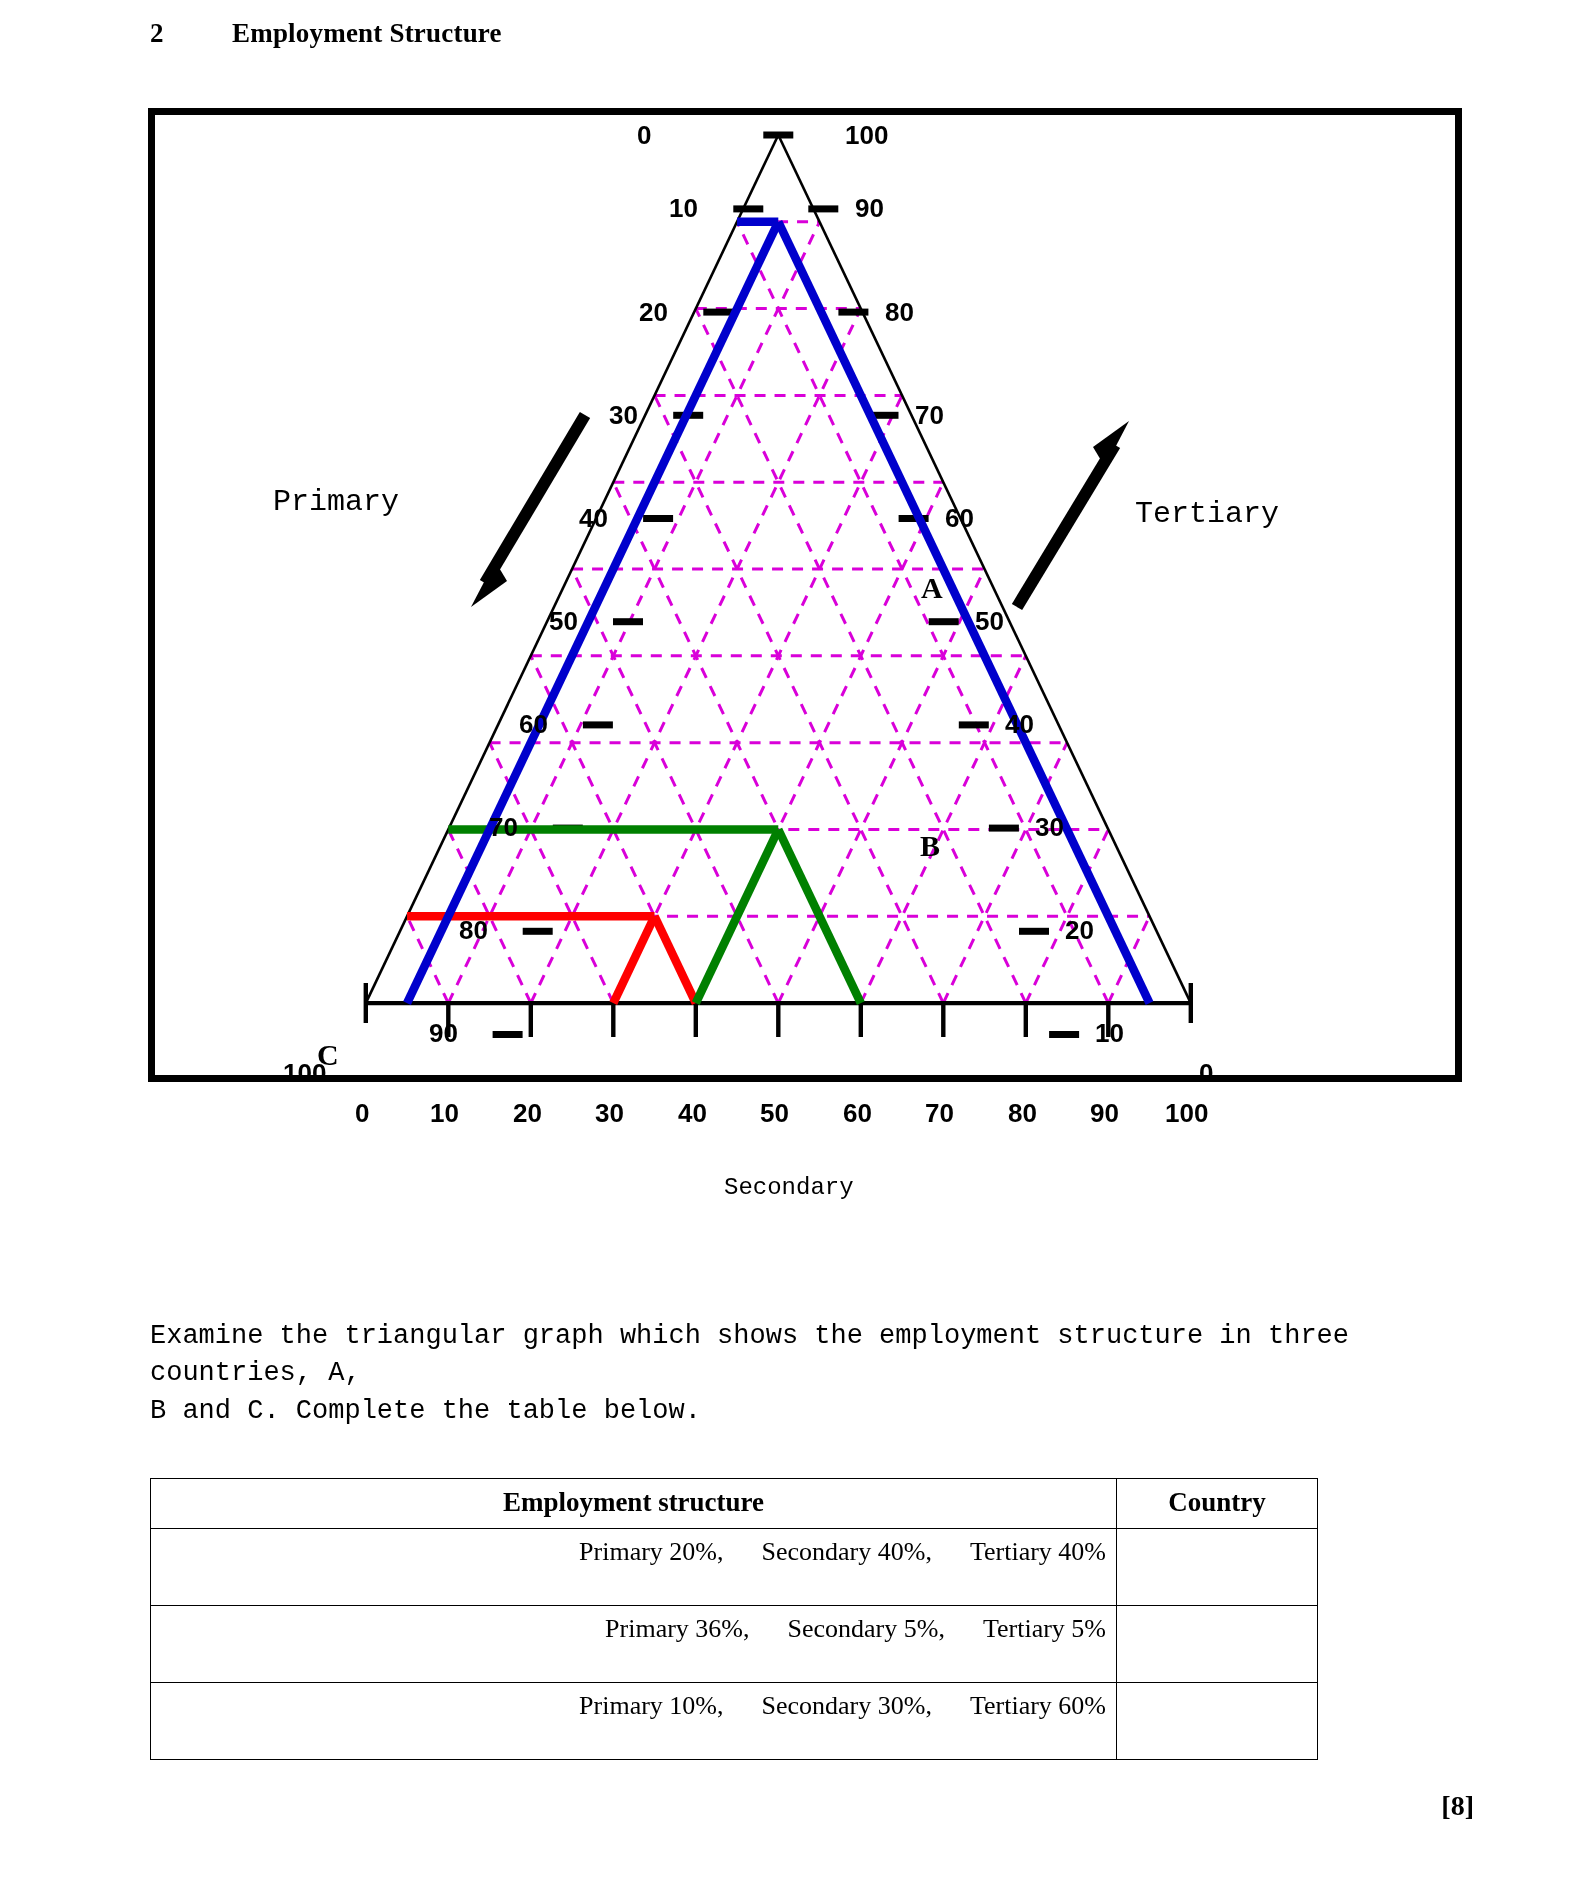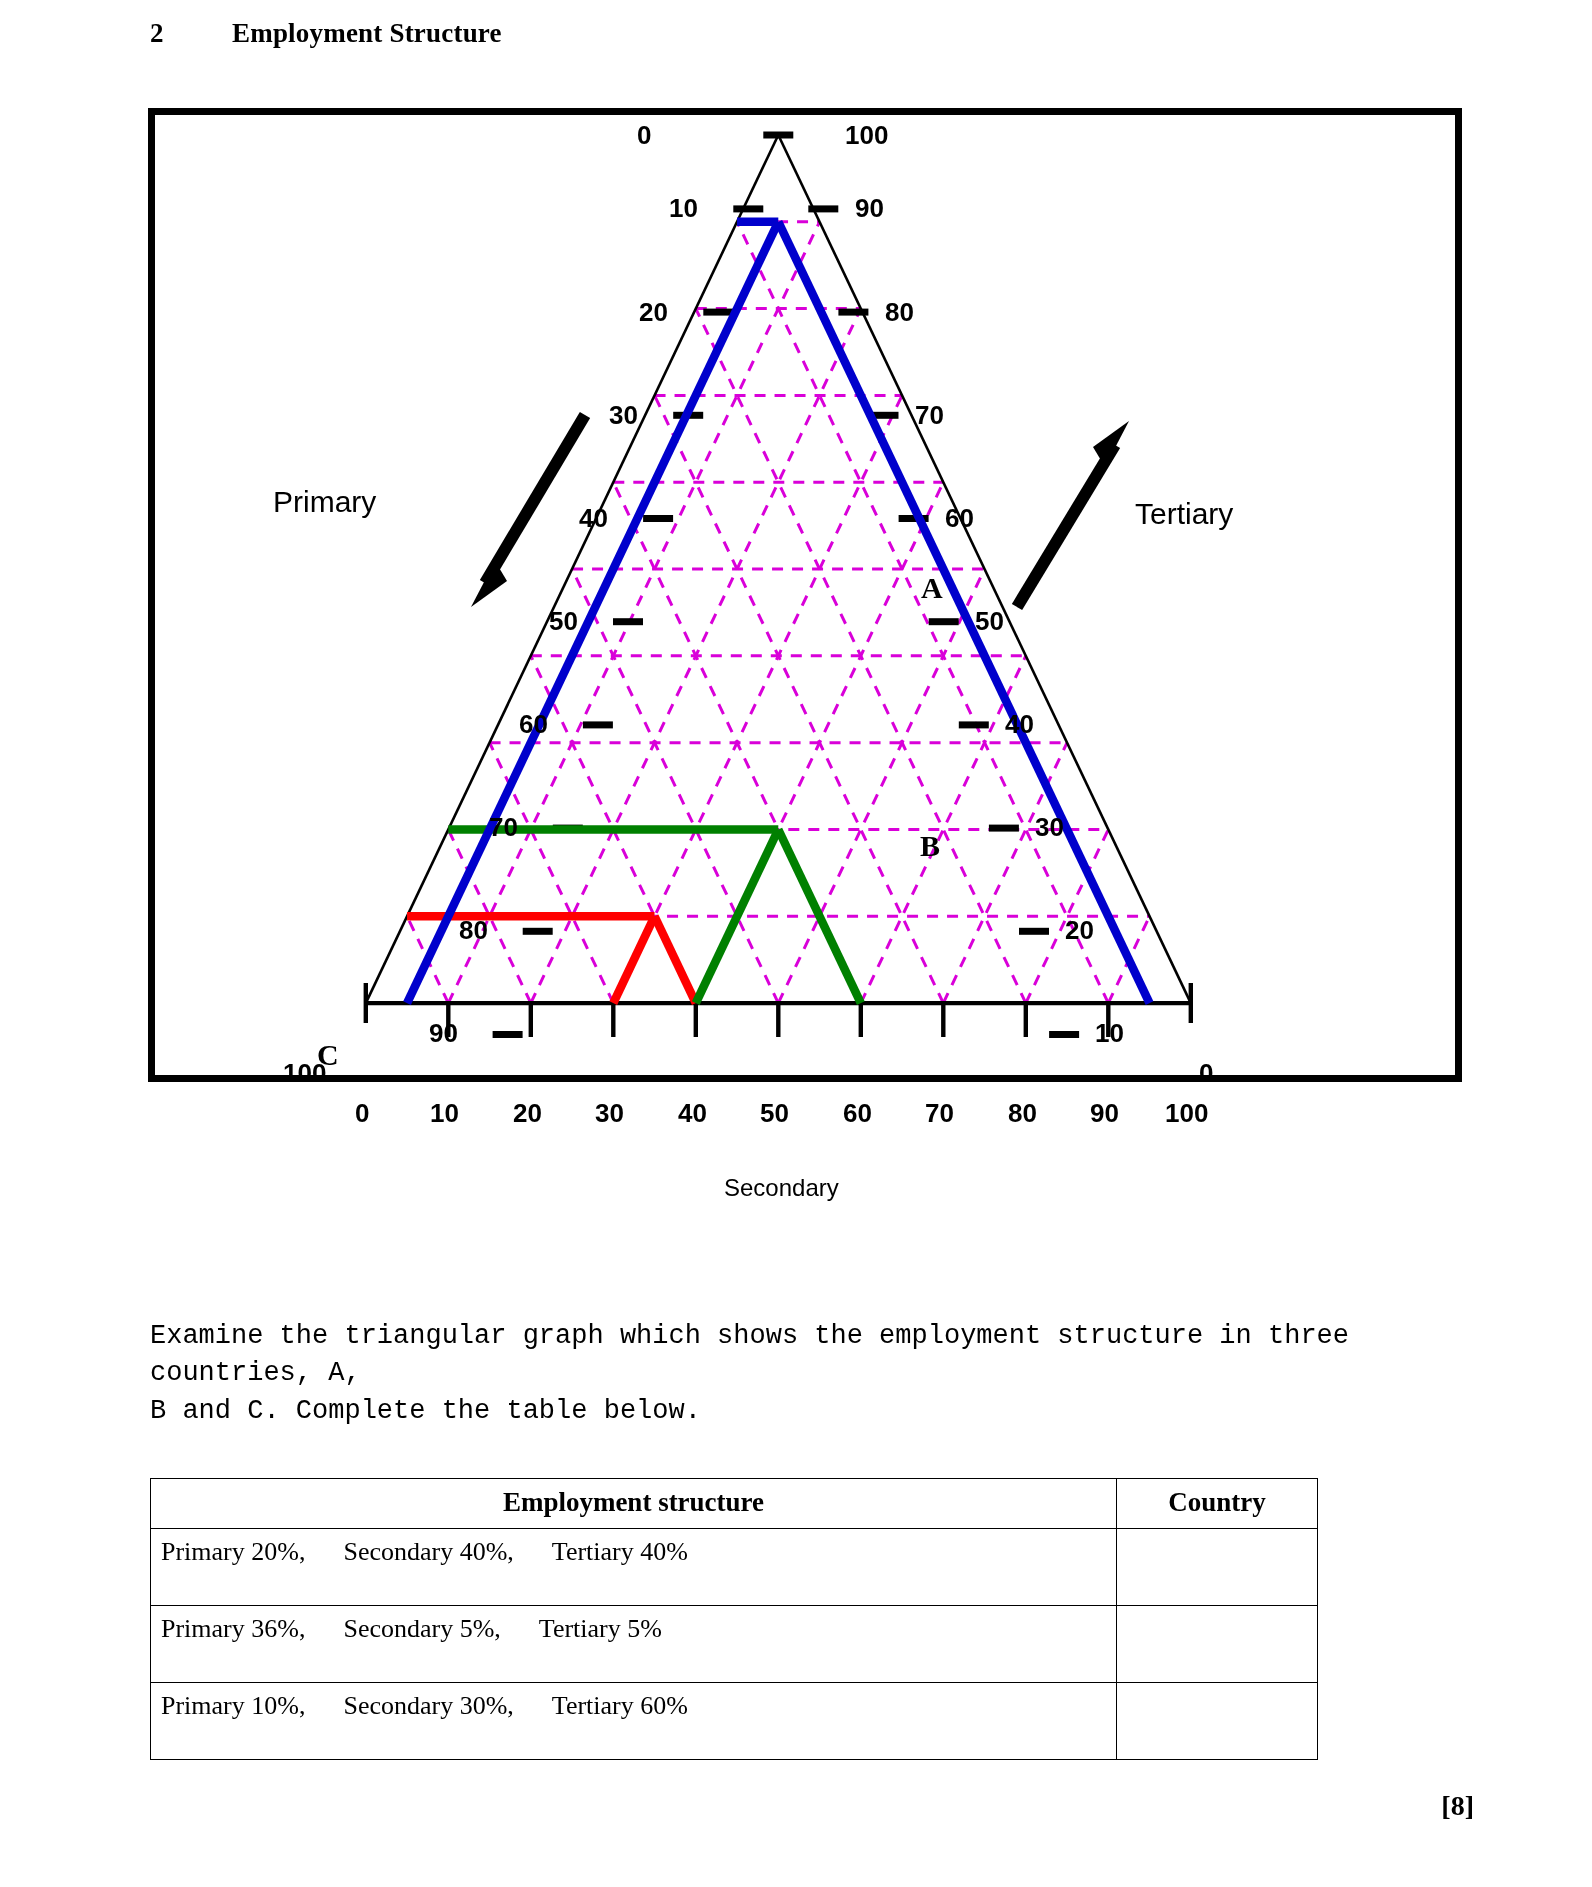--- a/index.html
+++ b/index.html
@@ -12,28 +12,28 @@
   .hdr .ttl{display:inline-block;letter-spacing:.2px;}
 
   
   .figbox{position:absolute;left:148px;top:108px;width:1300px;height:960px;border:7px solid #000;background:#fff;}
   .figinner{position:absolute;left:0;top:0;width:100%;height:100%;}
   svg.tern{position:absolute;left:0;top:0;width:1286px;height:946px;display:block;}
 
   
   .tick-lbl{position:absolute;font-family:"Liberation Sans",sans-serif;font-weight:bold;font-size:26px;color:#000;white-space:nowrap;line-height:1;}
   .pt-lbl{position:absolute;font-family:"Liberation Serif",serif;font-weight:bold;font-size:30px;color:#000;line-height:1;}
-  .axis-name{position:absolute;font-family:Liberation Sans, sans-serif;font-size:30px;color:#000;white-space:nowrap;}
+  .axis-name{position:absolute;font-family:Liberation Mono, monospace;font-size:30px;color:#000;white-space:nowrap;}
 
   
   .para{position:absolute;left:150px;top:1318px;width:1290px;font-size:27px;line-height:1.38;font-family:Liberation Mono, monospace;}
 
   
   table.tbl{position:absolute;left:150px;top:1478px;width:1168px;border-collapse:collapse;font-family:"Liberation Serif",serif;font-size:26px;}
-  table.tbl td,table.tbl th{border:1.5px solid #000;padding:6px 10px;vertical-align:top;}
+  table.tbl td,table.tbl th{border:1.5px solid #000;padding:6px 10px;vertical-align:top;text-align:right;}
   table.tbl th{text-align:center;font-weight:bold;font-size:27px;padding:8px 10px 10px;}
   table.tbl td.es{height:52px;padding-top:8px;padding-bottom:16px;}
   table.tbl td.co{width:180px;}
   .seg{display:inline-block;}
   .seg.s2{margin-left:38px;}
   .seg.s3{margin-left:38px;}
 
   
   .marks{position:absolute;right:118px;top:1790px;font-family:"Liberation Serif",serif;font-weight:bold;font-size:28px;}
 </style>

